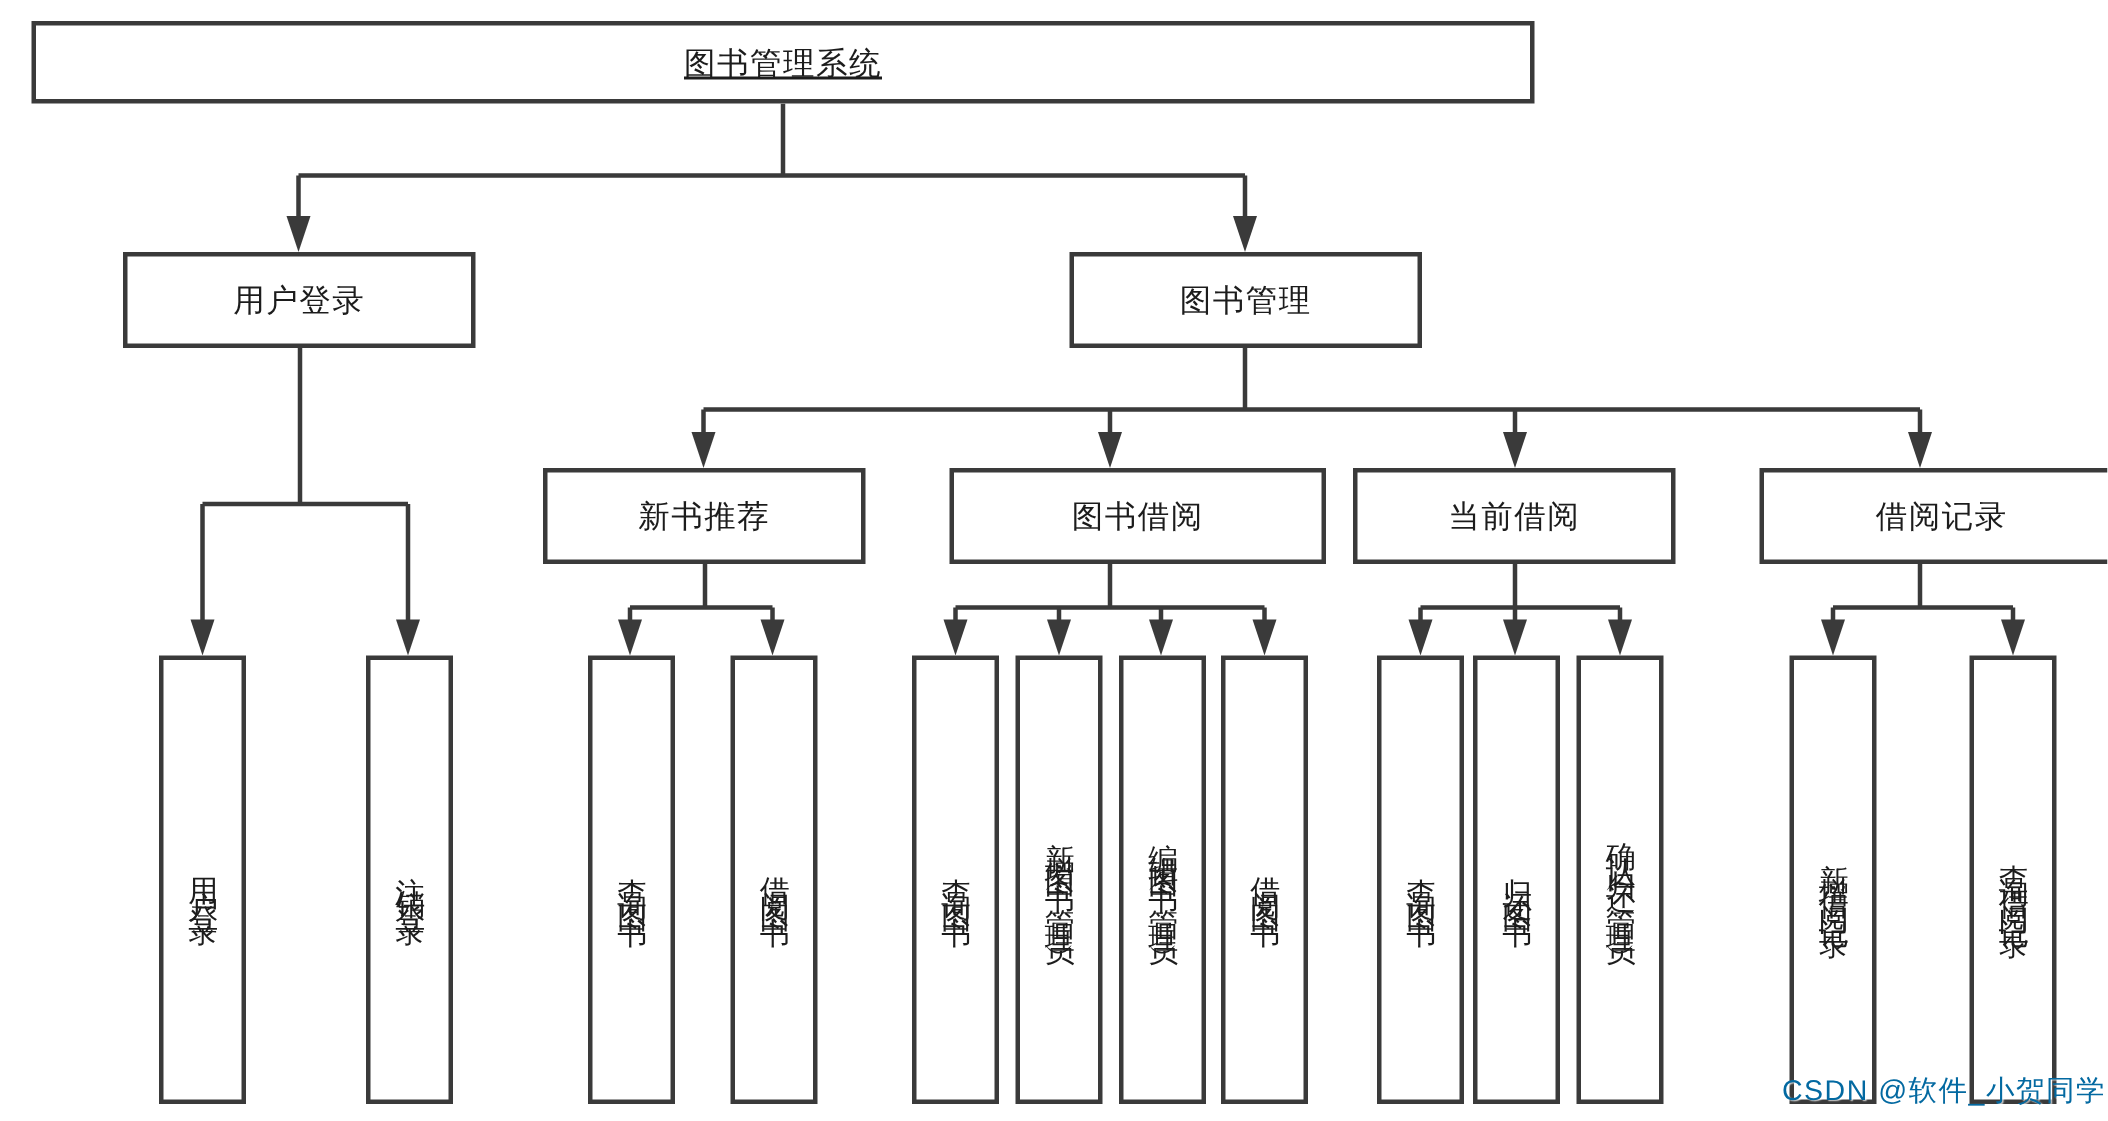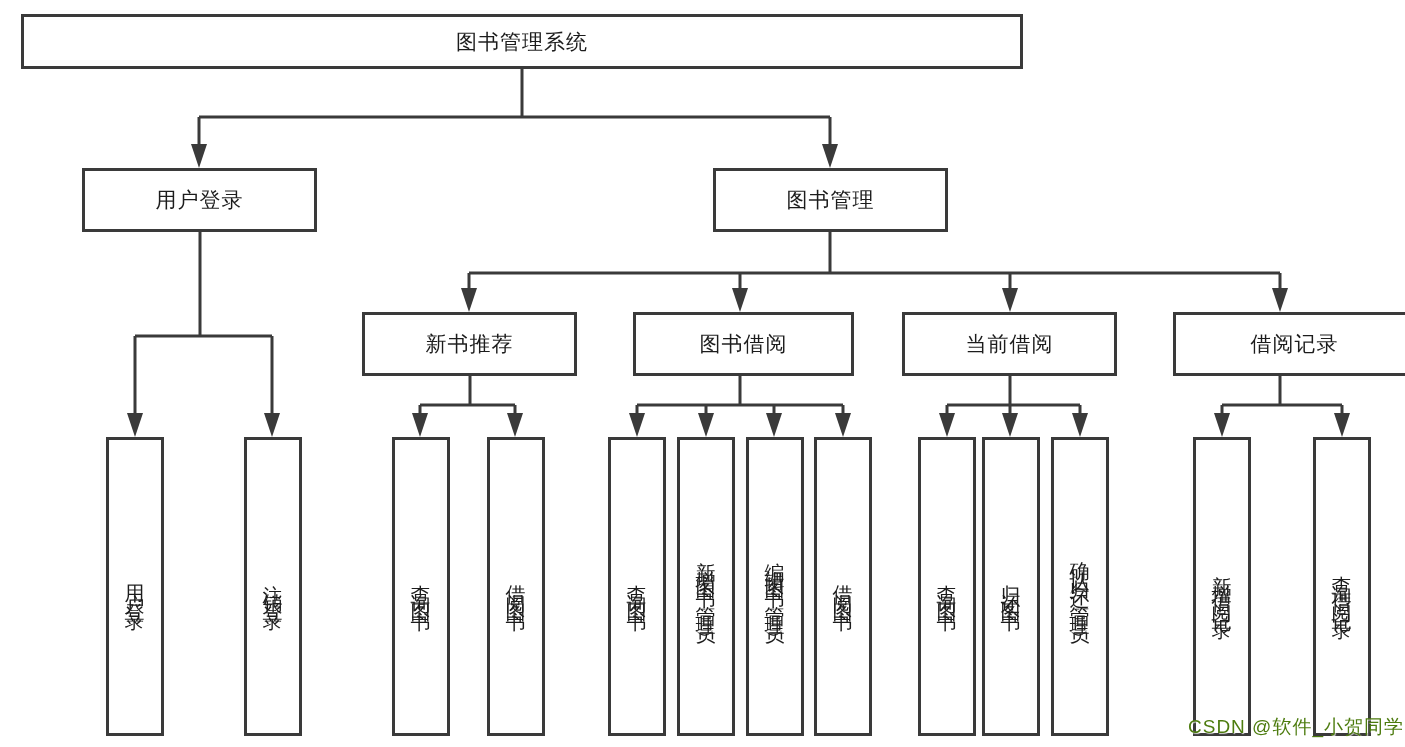--- a/index.html
+++ b/index.html
@@ -28,25 +28,25 @@
     display: flex;
     align-items: center;
     justify-content: center;
     color: #1c1c1c;
   }
   .hbox {
     font-size: 21px;
     letter-spacing: 1px;
     white-space: nowrap;
   }
-  .root-box   { left: 21px;  top: 14px;  width: 1002px; height: 55px; }
+  .root-box   { left: 21px;  top: 14px;  width: 1002px; height: 55px; text-decoration: underline; }
   .l1-a       { left: 82px;  top: 168px; width: 235px;  height: 64px; }
   .l1-b       { left: 713px; top: 168px; width: 235px;  height: 64px; }
   .l2-a       { left: 362px; top: 312px; width: 215px;  height: 64px; }
-  .l2-b       { left: 633px; top: 312px; width: 221px;  height: 64px; }
+  .l2-b       { left: 633px; top: 312px; width: 251px;  height: 64px; }
   .l2-c       { left: 902px; top: 312px; width: 215px;  height: 64px; text-align: right; }
   .l2-d       { left: 1173px;top: 312px; width: 243px;  height: 64px; }
   .vbox {
     top: 437px;
     width: 58px;
     height: 299px;
     font-size: 20px;
   }
   .vbox .vtext {
     writing-mode: vertical-rl;
@@ -67,21 +67,21 @@
   .leaf-10 { left: 982px;  }
   .leaf-11 { left: 1051px; }
   .leaf-12 { left: 1193px; }
   .leaf-13 { left: 1313px; }
   .watermark {
     position: absolute;
     left: 1188px;
     top: 714px;
     font-size: 19px;
     letter-spacing: 1px;
-    color: #4d7c0f;
+    color: #0369a1;
     white-space: nowrap;
     z-index: 5;
     text-shadow: 1px 1px 1px rgba(255,255,255,0.8);
   }
 </style>
 </head>
 <body>
 
 <div class="canvas">
 

